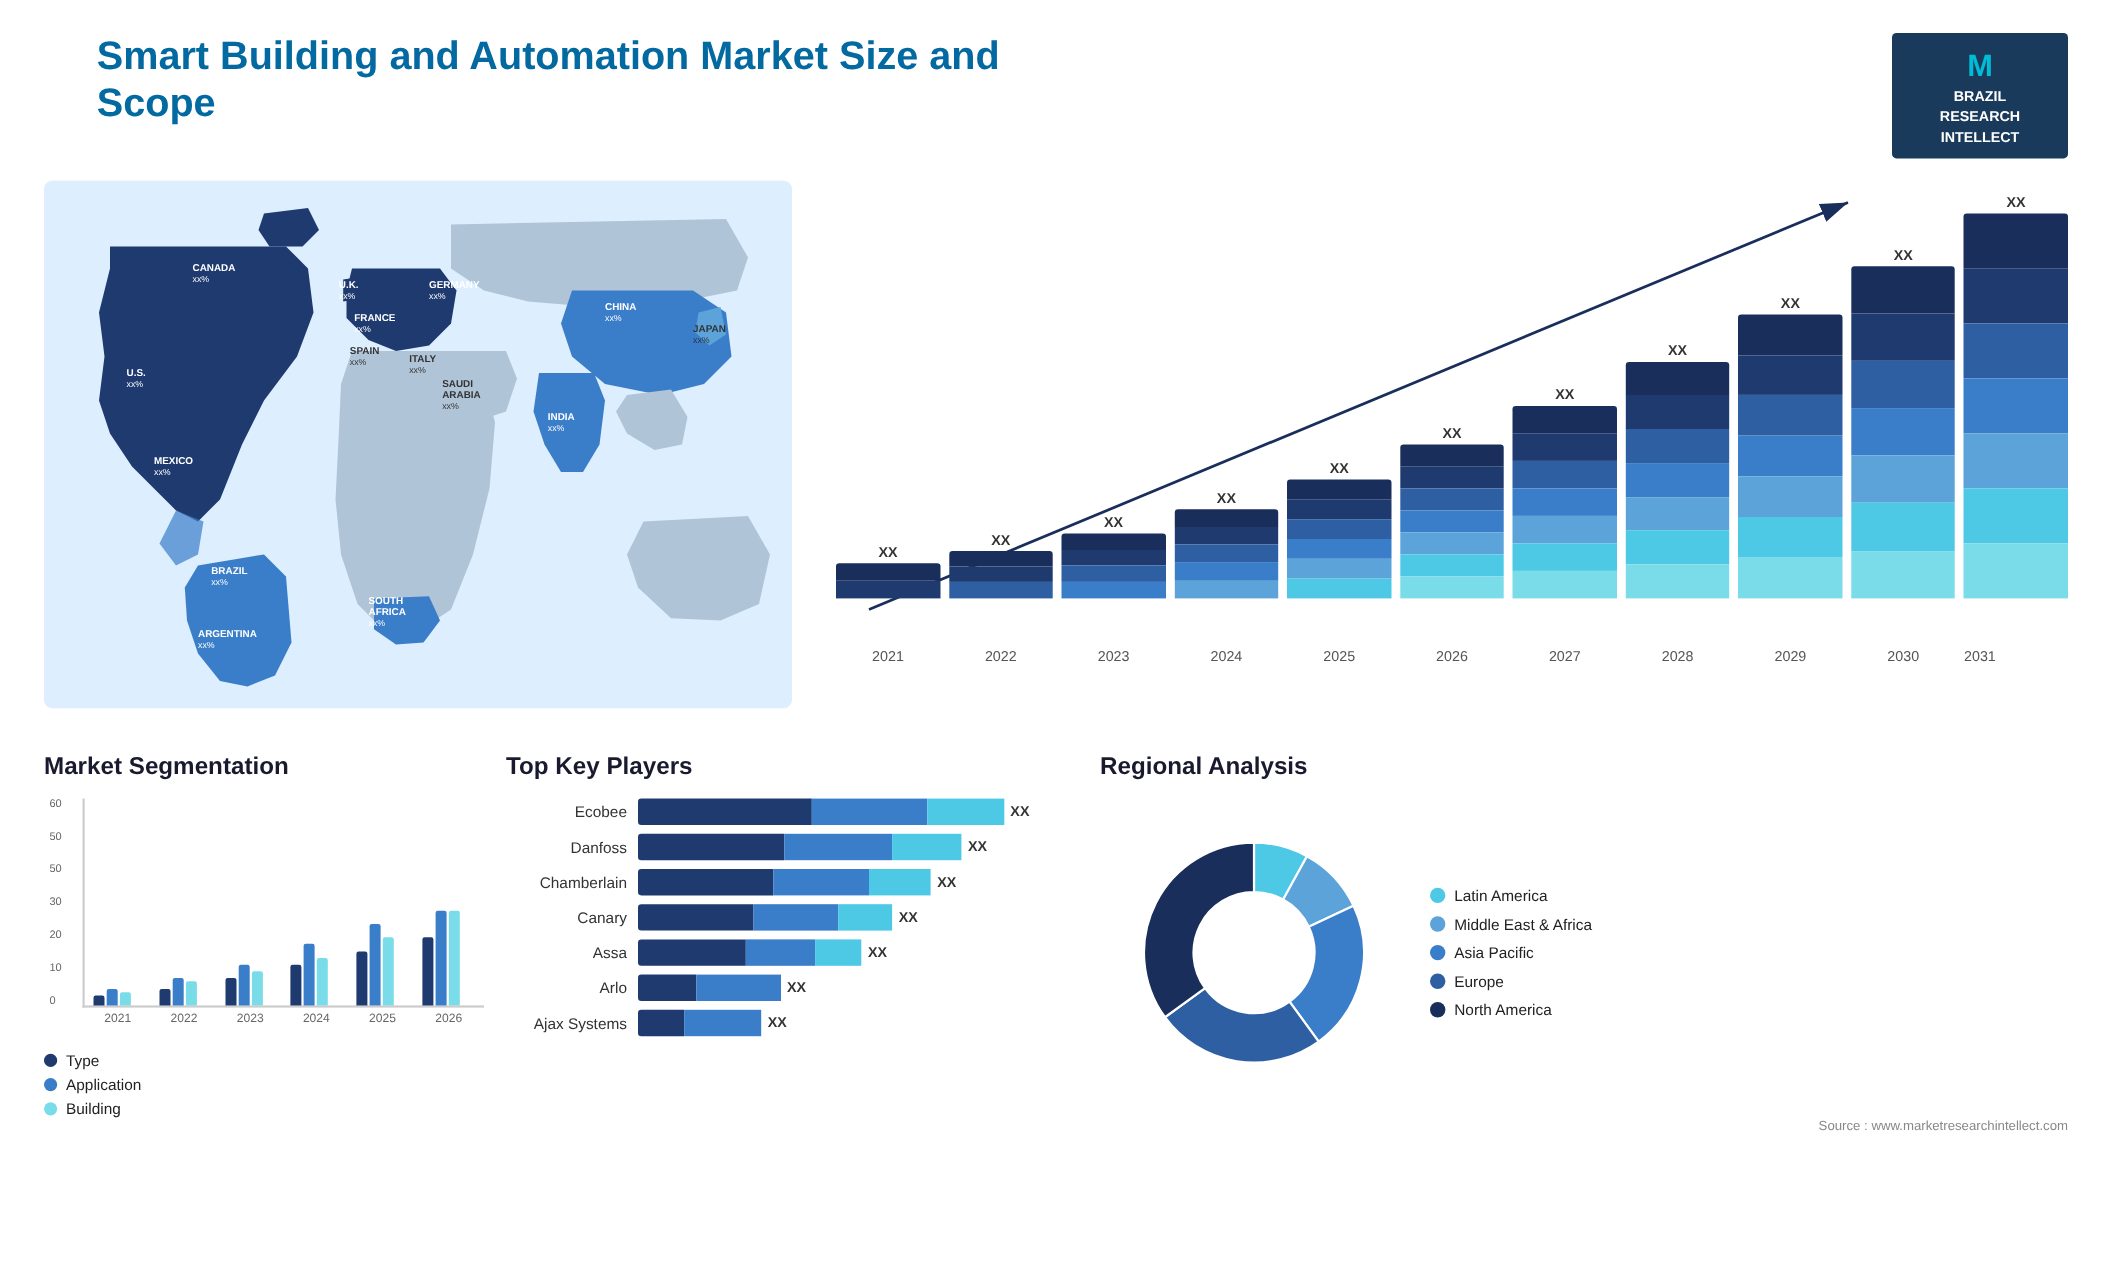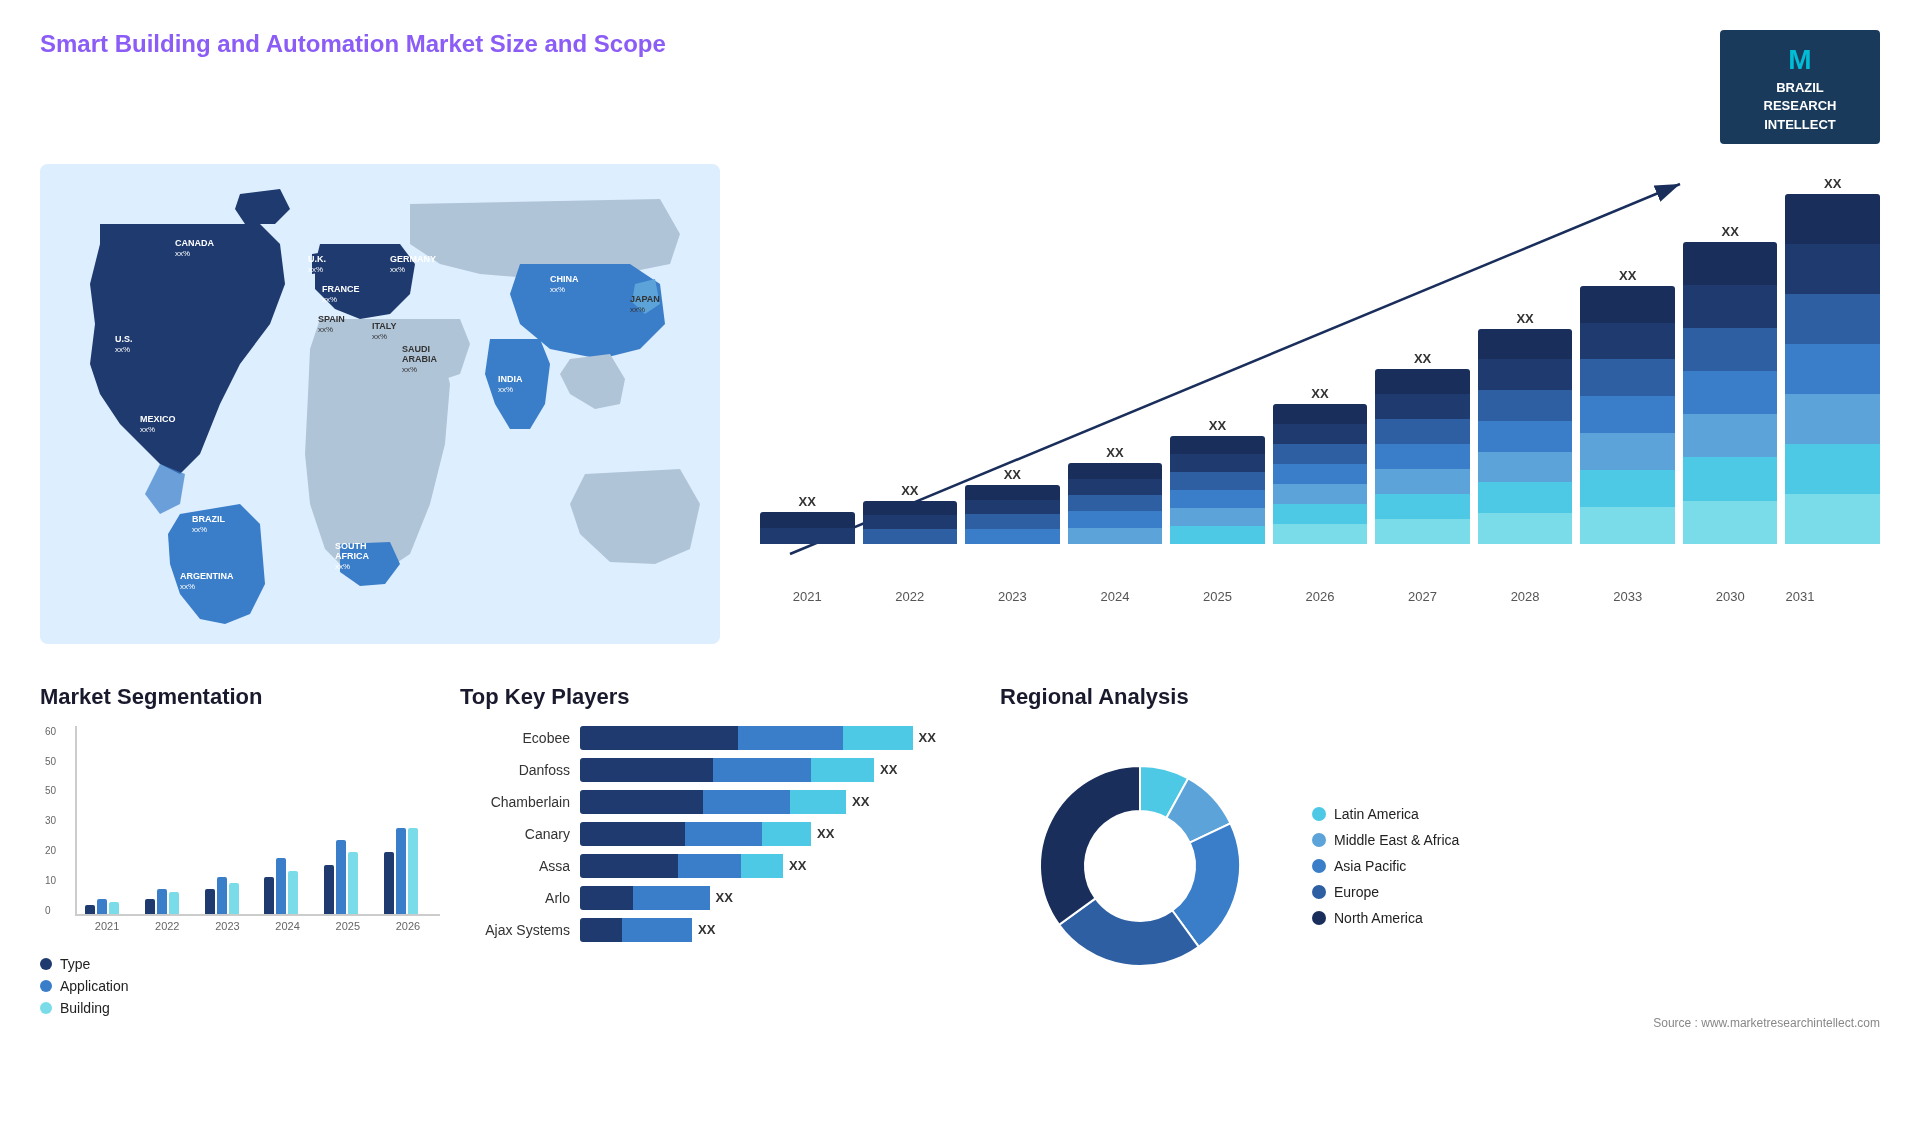--- a/index.html
+++ b/index.html
@@ -11,24 +11,25 @@
       padding: 30px 40px;
       color: #222;
     }
     .header {
       display: flex;
       justify-content: space-between;
       align-items: flex-start;
       margin-bottom: 20px;
     }
     .main-title {
-      font-size: 24px;
+      font-size: 36px;
       font-weight: 700;
-      color: #8b5cf6;
+      color: #0369a1;
       max-width: 900px;
+      margin-left: 48px;
     }
     .logo-area {
       display: flex;
       flex-direction: column;
       align-items: center;
     }
     .logo-box {
       background: #1a3a5c;
       color: white;
       padding: 10px 16px;
@@ -137,21 +138,21 @@
       font-weight: 700;
       color: #333;
       margin-left: 6px;
       line-height: 24px;
     }
 
     
     .regional-content {
       display: flex;
       align-items: center;
-      gap: 32px;
+      gap: 20px;
     }
     .donut-wrap {
       width: 280px;
       height: 280px;
       position: relative;
     }
     .regional-legend {
       display: flex;
       flex-direction: column;
       gap: 10px;
@@ -408,21 +409,21 @@
     </div>
     <div style="display:flex;gap:8px;margin-top:6px;" id="bar-x-labels">
         <div style="flex: 1 1 0%; text-align: center; font-size: 13px; color: rgb(85, 85, 85);">2021</div>
         <div style="flex: 1 1 0%; text-align: center; font-size: 13px; color: rgb(85, 85, 85);">2022</div>
         <div style="flex: 1 1 0%; text-align: center; font-size: 13px; color: rgb(85, 85, 85);">2023</div>
         <div style="flex: 1 1 0%; text-align: center; font-size: 13px; color: rgb(85, 85, 85);">2024</div>
         <div style="flex: 1 1 0%; text-align: center; font-size: 13px; color: rgb(85, 85, 85);">2025</div>
         <div style="flex: 1 1 0%; text-align: center; font-size: 13px; color: rgb(85, 85, 85);">2026</div>
         <div style="flex: 1 1 0%; text-align: center; font-size: 13px; color: rgb(85, 85, 85);">2027</div>
         <div style="flex: 1 1 0%; text-align: center; font-size: 13px; color: rgb(85, 85, 85);">2028</div>
-        <div style="flex: 1 1 0%; text-align: center; font-size: 13px; color: rgb(85, 85, 85);">2033</div>
+        <div style="flex: 1 1 0%; text-align: center; font-size: 13px; color: rgb(85, 85, 85);">2029</div>
         <div style="flex: 1 1 0%; text-align: center; font-size: 13px; color: rgb(85, 85, 85);">2030</div>
         <div style="flex: 1 1 0%; text-align: left; font-size: 13px; color: rgb(85, 85, 85);">2031</div>
       </div>
   </div>
 </div>
 
 <div class="bottom-section">
 
   <div class="market-seg">
     <div class="section-title">Market Segmentation</div>

